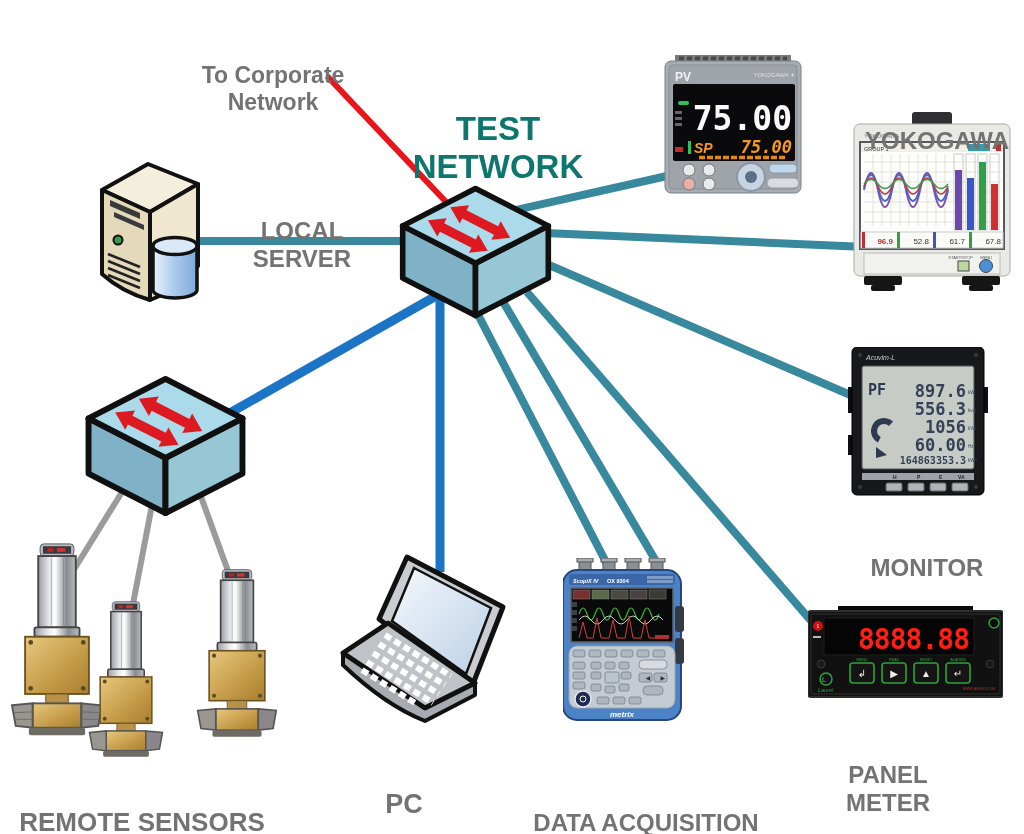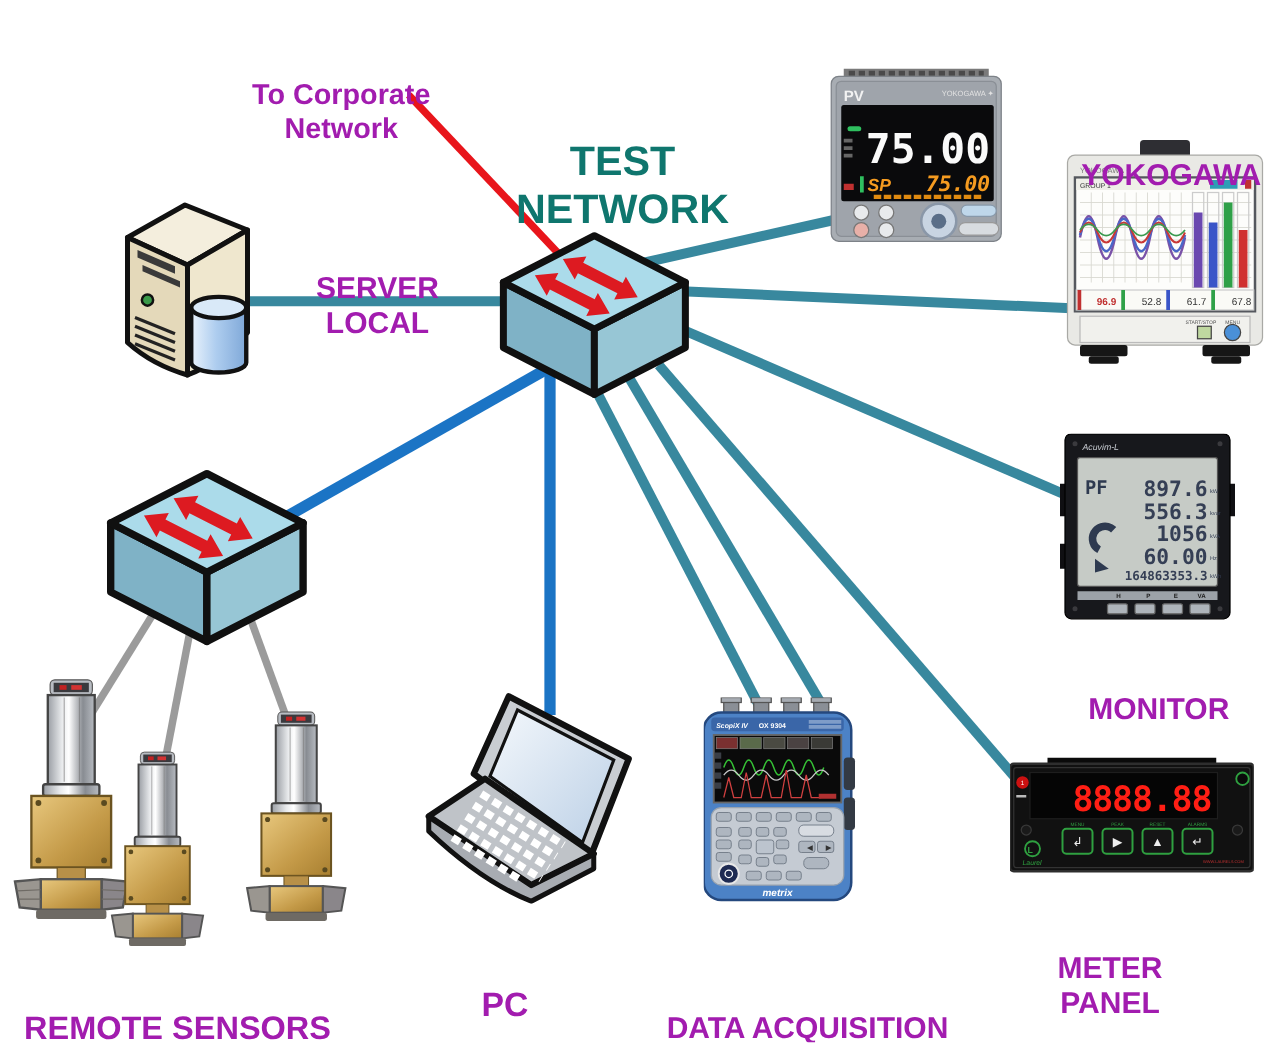--- a/index.html
+++ b/index.html
@@ -1,21 +1,21 @@
 <!DOCTYPE html>
 <html><head>
 <meta charset="utf-8">
 <style>
   html,body{margin:0;padding:0;background:#fff;}
   #canvas{position:relative;width:1024px;height:834px;background:#ffffff;overflow:hidden;
           font-family:"Liberation Sans", sans-serif;}
   .abs{position:absolute;}
   .lines{z-index:1;}
   .device{z-index:2;}
-  .lbl{z-index:3;font-weight:bold;color:#a21caf;text-align:center;line-height:1.18;white-space:pre;}
+  .lbl{z-index:3;font-weight:bold;color:#737373;text-align:center;line-height:1.18;white-space:pre;}
   .lbl div{pointer-events:none;}
   svg text{font-family:"Liberation Sans", sans-serif;}
   svg text.mono{font-family:"DejaVu Sans Mono", monospace;}
 </style>
 </head>
 <body>
 
 <div id="canvas">
 
   <svg class="abs lines" style="left:0;top:0;" width="1024" height="834">
@@ -37,27 +37,27 @@
   <div class="abs lbl" style="left:158px;top:8px;width:230px;font-size:23px;">
     <div>To Corporate</div><div>Network</div>
   </div>
   <div class="abs lbl" style="left:388px;top:33px;width:220px;font-size:33px;color:#0f766e;line-height:1.16;">
     <div>TEST</div><div>NETWORK</div>
   </div>
   <div class="abs lbl" style="left:850px;top:70px;width:174px;font-size:24px;">
     <div>YOKOGAWA</div>
   </div>
   <div class="abs lbl" style="left:192px;top:160px;width:220px;font-size:24px;">
-    <div>SERVER</div><div>LOCAL</div>
+    <div>LOCAL</div><div>SERVER</div>
   </div>
   <div class="abs lbl" style="left:830px;top:497px;width:194px;font-size:24px;">
     <div>MONITOR</div>
   </div>
   <div class="abs lbl" style="left:788px;top:704px;width:200px;font-size:24px;">
-    <div>METER</div><div>PANEL</div>
+    <div>PANEL</div><div>METER</div>
   </div>
   <div class="abs lbl" style="left:506px;top:752px;width:280px;font-size:24px;">
     <div>DATA ACQUISITION</div>
   </div>
   <div class="abs lbl" style="left:344px;top:725px;width:120px;font-size:27px;">
     <div>PC</div>
   </div>
   <div class="abs lbl" style="left:0px;top:746px;width:284px;font-size:26px;">
     <div>REMOTE SENSORS</div>
   </div>

